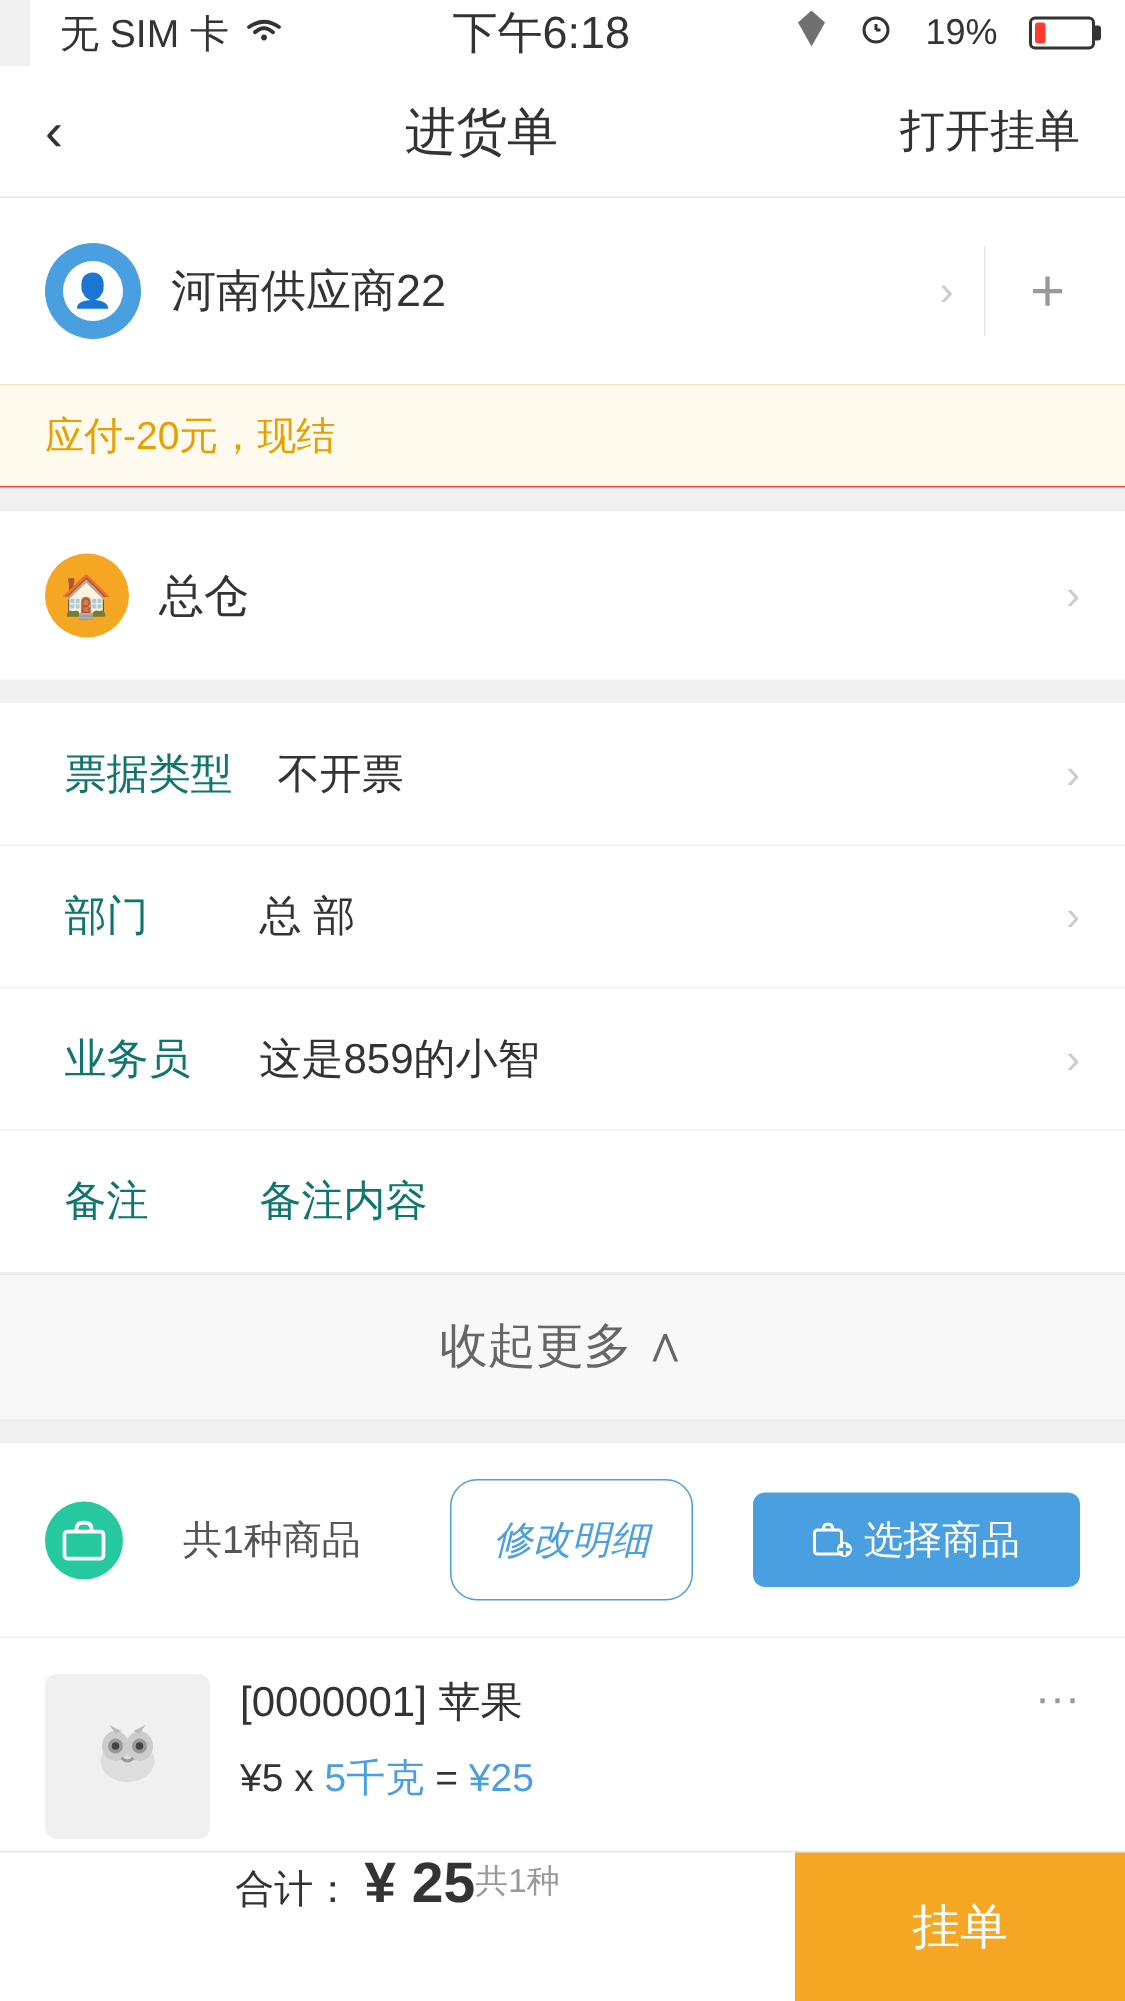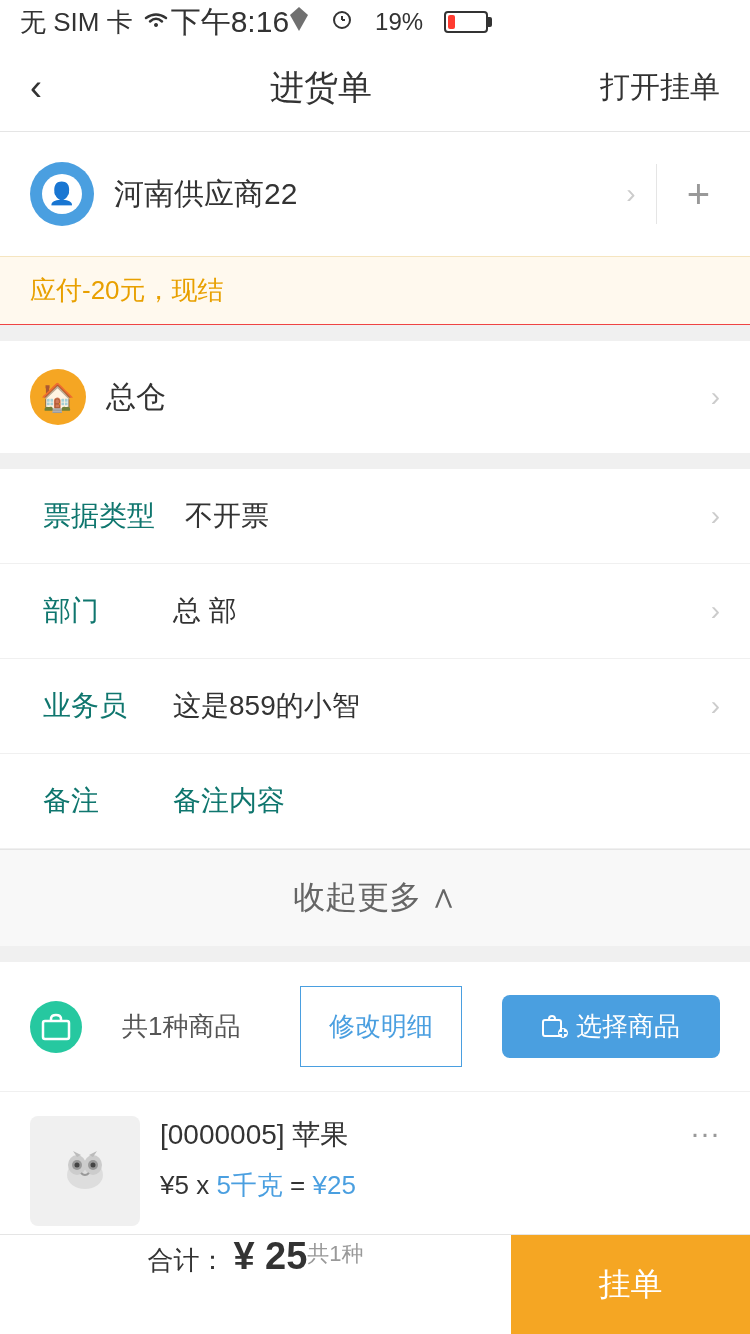--- a/index.html
+++ b/index.html
@@ -12,22 +12,24 @@
       font-size: 28px;
       color: #333;
     }
 
     
     .status-bar {
       height: 44px;
       background: #fff;
       display: flex;
       align-items: center;
+      justify-content: space-between;
       padding: 0 20px;
       font-size: 26px;
+      margin-left: 20px;
     }
     .status-left { display: flex; align-items: center; gap: 8px; }
     .status-center { font-size: 30px; font-weight: 500; }
     .status-right { display: flex; align-items: center; gap: 21px; font-size: 24px; }
     .battery-icon {
       width: 44px; height: 22px;
       border: 2px solid #333;
       border-radius: 4px;
       position: relative;
       display: inline-flex;
@@ -214,25 +216,26 @@
     }
     .product-count-text {
       flex: 1;
       font-size: 26px;
       color: #555;
     }
     .btn-outline {
       border: 1.5px solid #4a9fe0;
       color: #4a9fe0;
       background: #fff;
-      border-radius: 0;
+      border-radius: 18px;
       padding: 22px 28px;
       font-size: 26px;
       cursor: pointer;
       margin-right: 16px;
+      font-style: italic;
     }
     .btn-primary {
       background: #4a9fe0;
       color: #fff;
       border: none;
       border-radius: 8px;
       padding: 14px 40px;
       font-size: 26px;
       cursor: pointer;
       display: flex;
@@ -312,21 +315,21 @@
       font-size: 38px;
       font-weight: bold;
       color: #333;
     }
     .footer-total-sub {
       font-size: 22px;
       color: #999;
       margin-top: 4px;
     }
     .footer-btn-hang {
-      width: 239px;
+      width: 220px;
       background: #f5a623;
       color: #fff;
       font-size: 32px;
       border: none;
       cursor: pointer;
       display: flex;
       align-items: center;
       justify-content: center;
     }
     .footer-btn-settle {
@@ -348,21 +351,21 @@
   <div class="status-left">
     <span>无 SIM 卡</span>
     <span>
       <svg width="30" height="22" viewBox="0 0 30 22">
           <path d="M15 18 A2 2 0 1 1 15.01 18Z" fill="#333"></path>
           <path d="M9 12.5 Q15 7 21 12.5" stroke="#333" fill="none" stroke-width="2.5" stroke-linecap="round"></path>
           <path d="M5 9 Q15 2 25 9" stroke="#333" fill="none" stroke-width="2.5" stroke-linecap="round"></path>
         </svg>
     </span>
   </div>
-  <div class="status-center">下午8:16</div>
+  <div class="status-center">下午6:18</div>
   <div class="status-right">
     <span>
       <svg width="20" height="24" viewBox="0 0 20 24">
           <path d="M10 0 L19 8 L10 24 L1 8 Z" fill="#333" opacity="0.7"></path>
         </svg>
     </span>
     <span>
       <svg width="24" height="24" viewBox="0 0 24 24">
           <circle cx="12" cy="13" r="8" stroke="#333" fill="none" stroke-width="2"></circle>
           <line x1="12" y1="9" x2="12" y2="13" stroke="#333" stroke-width="2"></line>
@@ -468,21 +471,21 @@
             <circle cx="22" cy="28" r="2.5" fill="#444"></circle>
             <circle cx="38" cy="28" r="2.5" fill="#444"></circle>
             <path d="M26 36 Q30 40 34 36" stroke="#999" stroke-width="2" fill="none"></path>
             <path d="M22 20 L18 14 L26 18" fill="#bbb"></path>
             <path d="M38 20 L42 14 L34 18" fill="#bbb"></path>
           </svg>
         </span>
       </div>
       <div class="product-info">
         <div class="product-name">
-          <span>[0000005]</span>
+          <span>[0000001]</span>
           <span>苹果</span>
         </div>
         <div class="product-price">
           <span>¥5</span>
           <span> x </span>
           <span class="price-highlight">5千克</span>
           <span> = </span>
           <span class="price-highlight">¥25</span>
         </div>
       </div>

